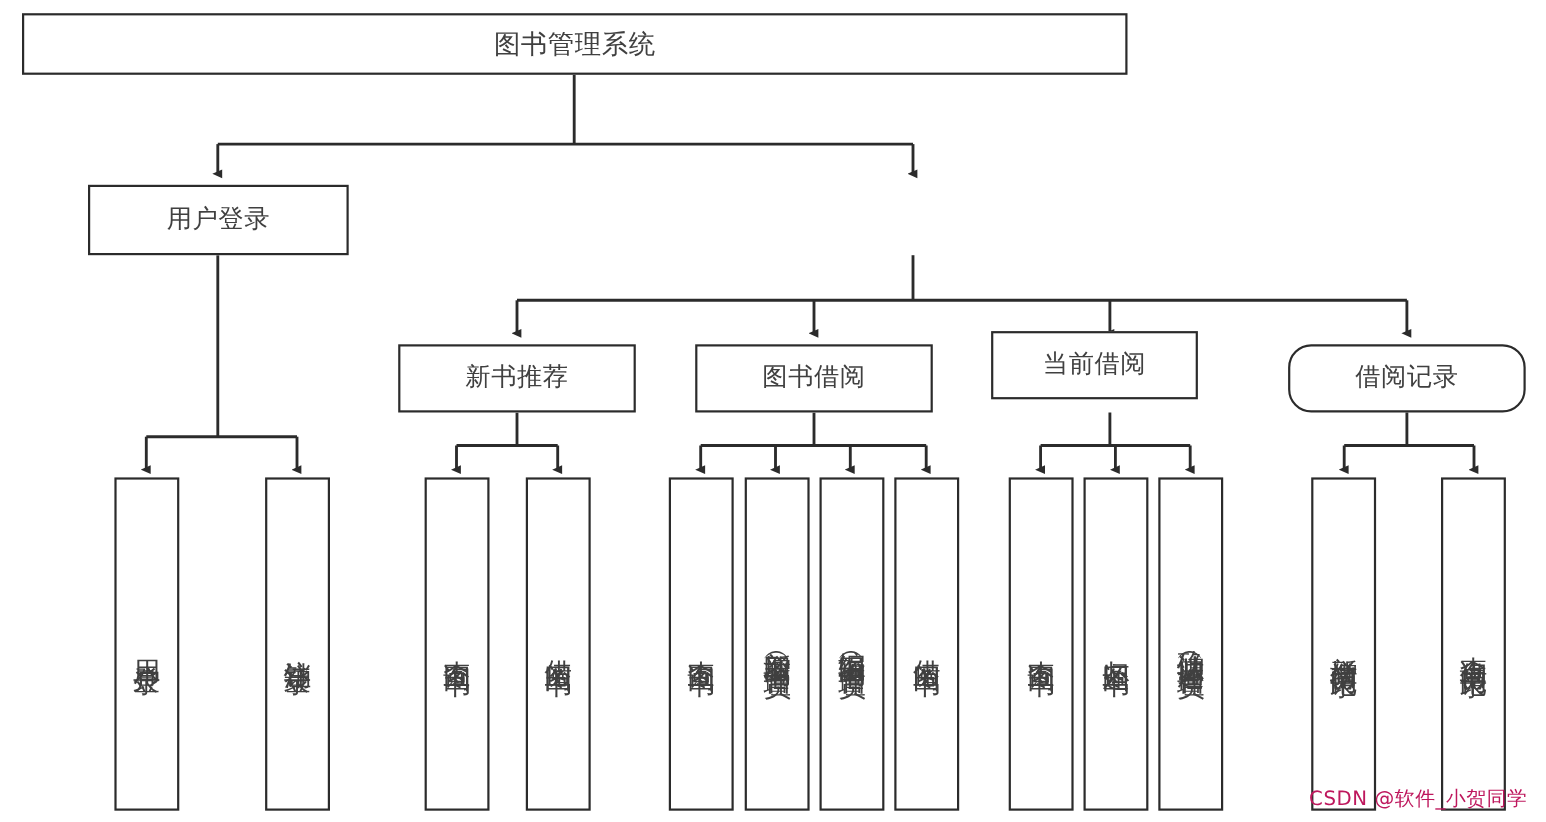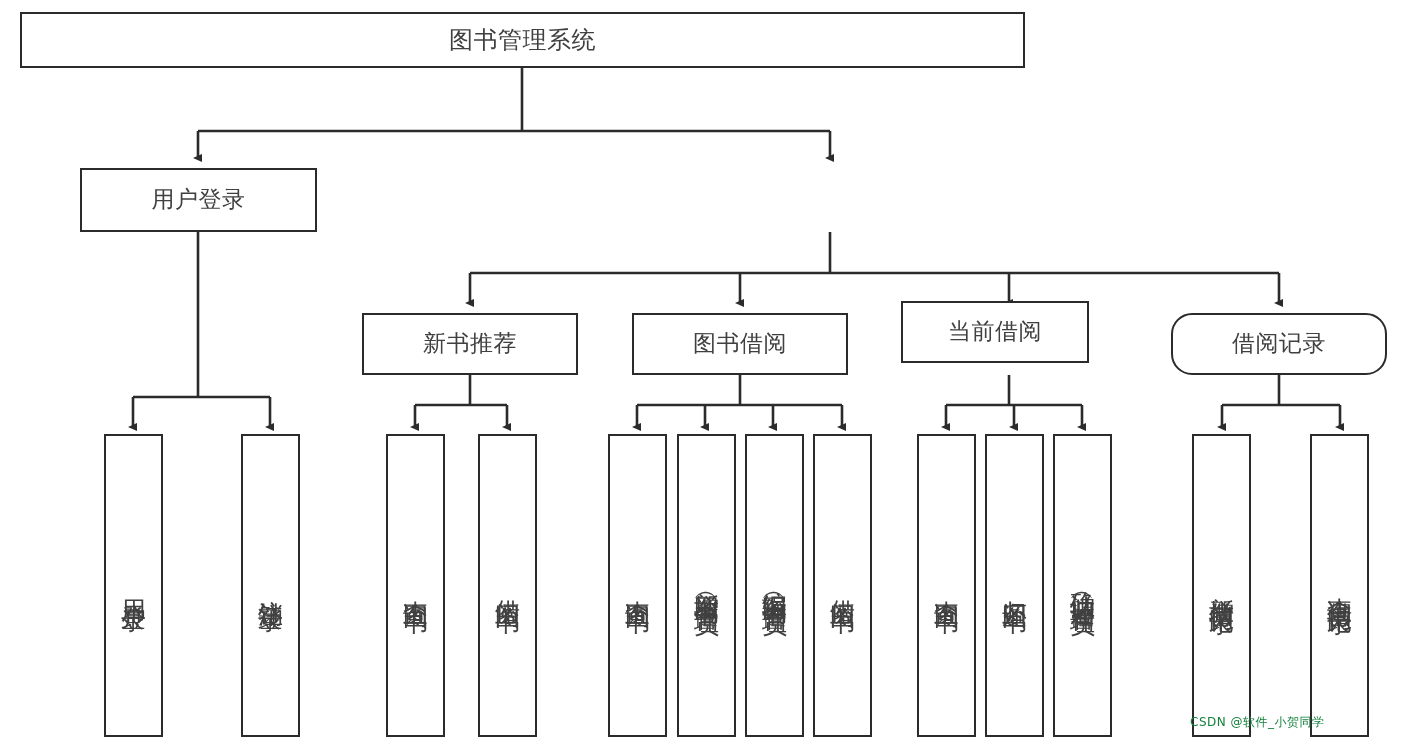--- a/index.html
+++ b/index.html
@@ -60,22 +60,22 @@
   .node.v .node-label {
     writing-mode: vertical-rl;
     text-orientation: upright;
     font-size: 25px;
     line-height: 1.0;
     letter-spacing: 3px;
     white-space: nowrap;
   }
   .watermark {
     position: absolute;
-    color: #15803d;
-    font-size: 12px;
+    color: #be185d;
+    font-size: 18px;
     letter-spacing: 0.5px;
     white-space: nowrap;
     z-index: 5;
     pointer-events: none;
   }
 </style>
 </head>
 <body>
 
 <div id="canvas">

